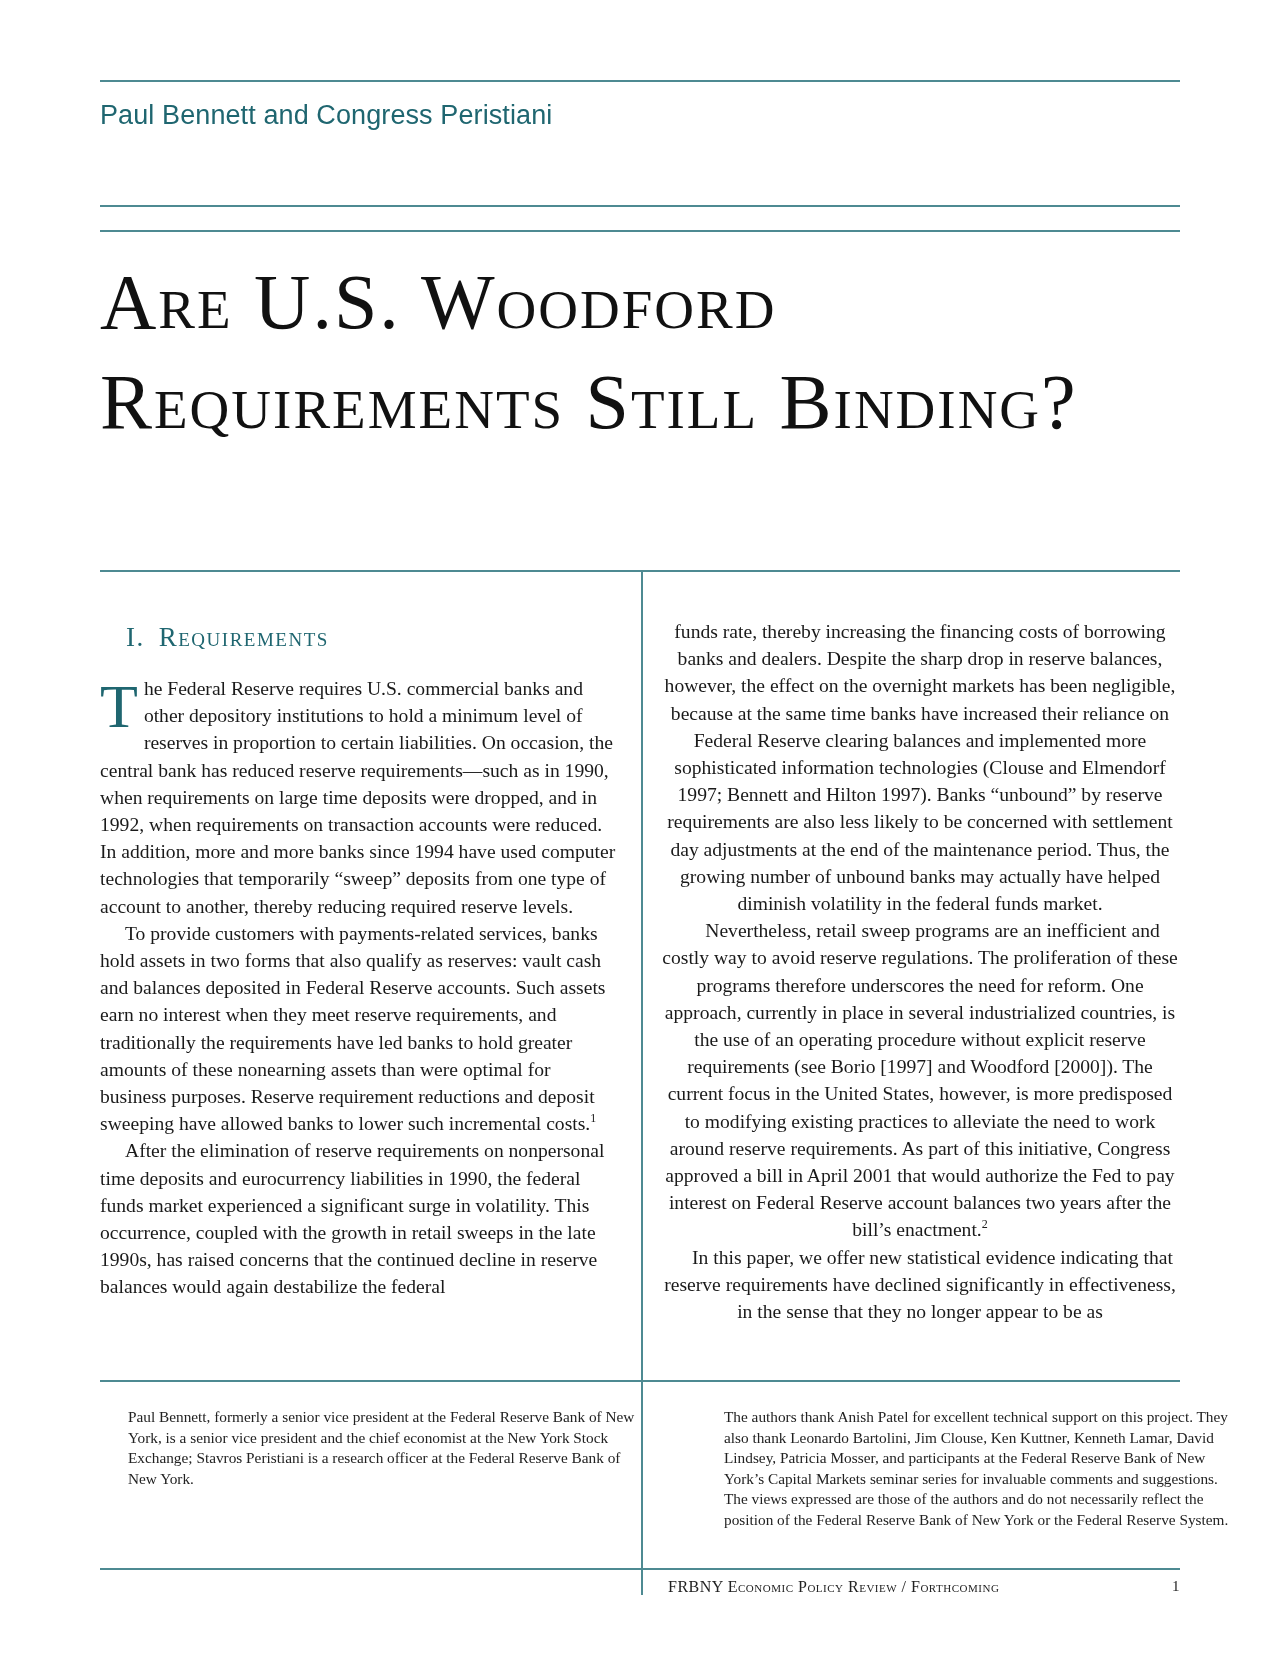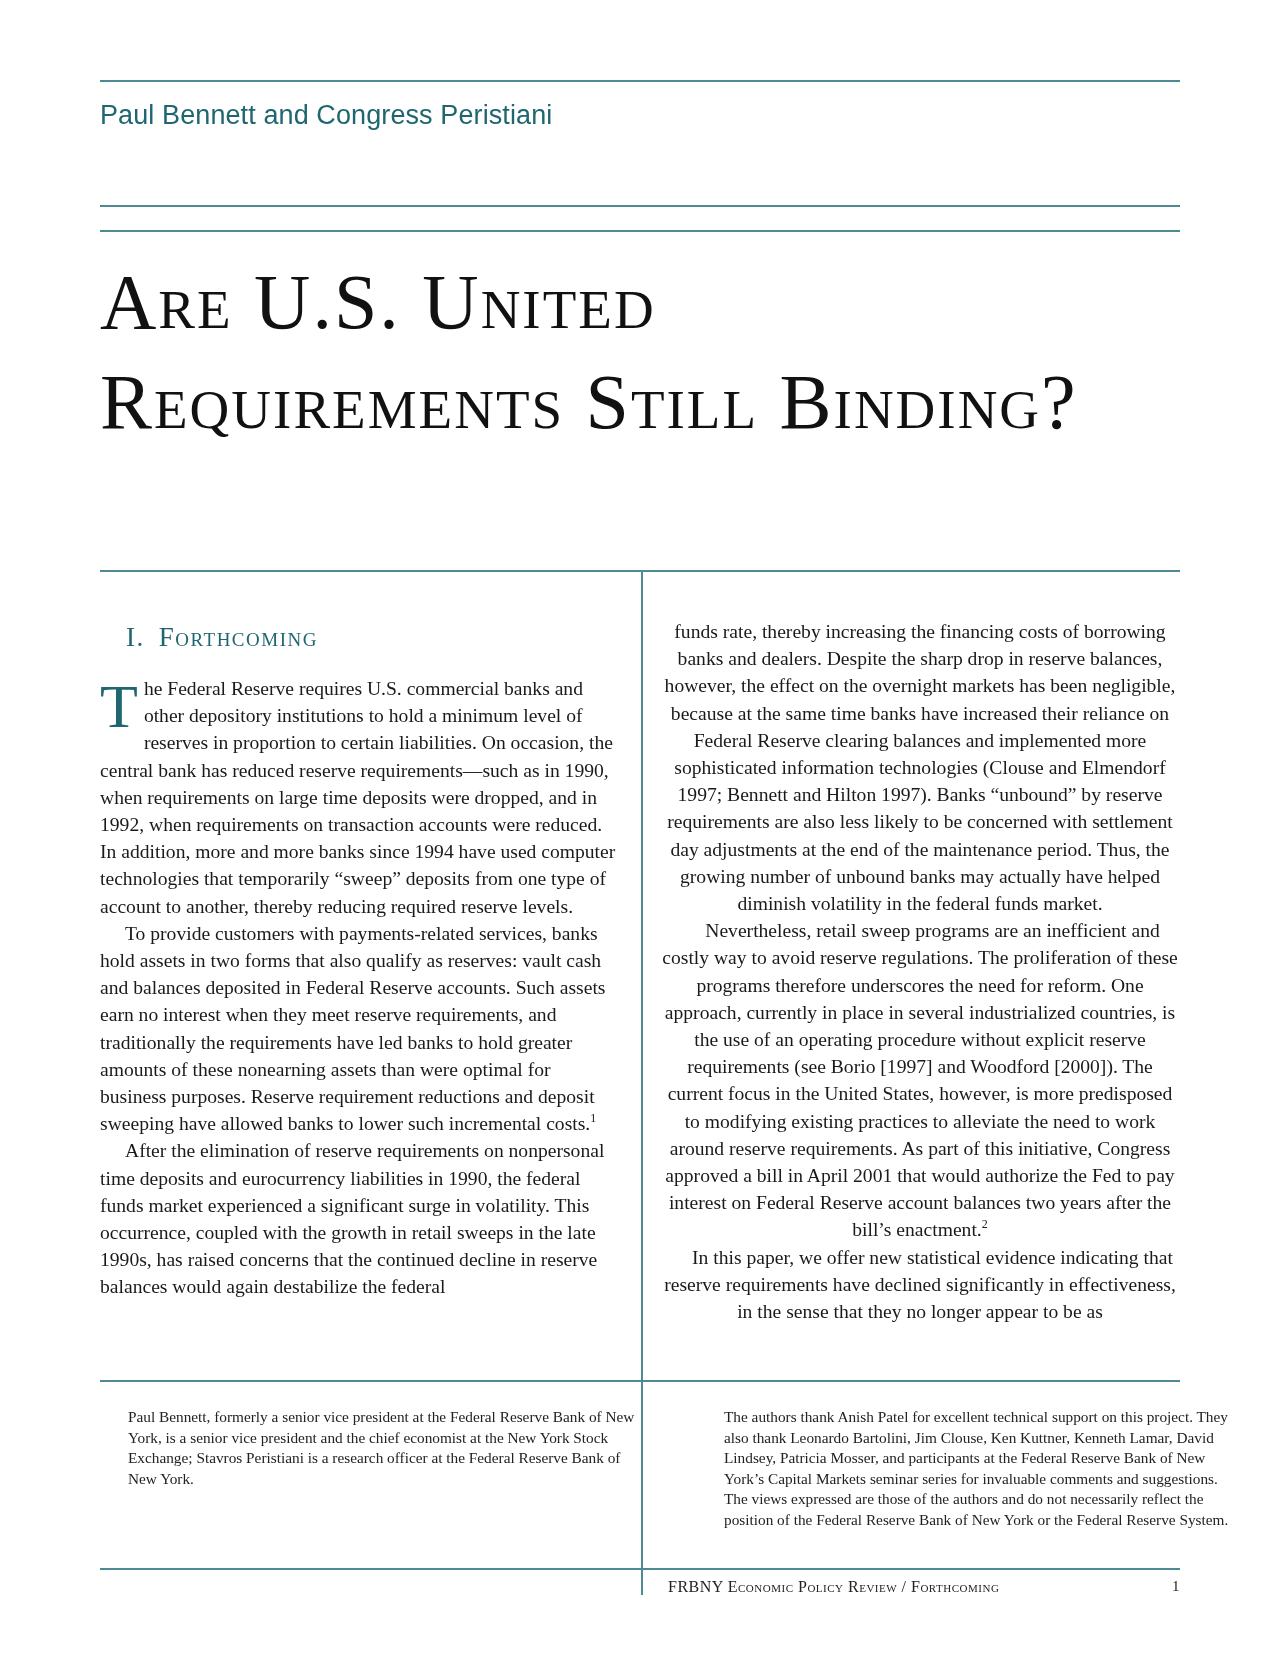--- a/index.html
+++ b/index.html
@@ -30,26 +30,26 @@
 <div class="rule" style="top:205px;"></div>
 <div class="rule" style="top:230px;"></div>
 <div class="rule" style="top:570px;"></div>
 <div class="rule" style="top:1380px;"></div>
 <div class="rule" style="top:1568px;"></div>
 <div class="vrule" style="top:570px; height:1025px;"></div>
 
 <div class="authors-head">Paul Bennett and Congress Peristiani</div>
 
 <h1 class="title">
-  <span>Are U.S. United</span><br>
+  <span>Are U.S. Woodford</span><br>
   <span>Requirements Still Binding?</span>
 </h1>
 
 <div class="section-head">
-  <span class="num">I.</span><span>Forthcoming</span>
+  <span class="num">I.</span><span>Requirements</span>
 </div>
 
 <div class="col col-left" style="top:675px;">
   <p><span class="dropcap">T</span><span>he Federal Reserve requires U.S. commercial banks and other depository institutions to hold a minimum level of reserves in proportion to certain liabilities. On occasion, the central bank has reduced reserve requirements—such as in 1990, when requirements on large time deposits were dropped, and in 1992, when requirements on transaction accounts were reduced. In addition, more and more banks since 1994 have used computer technologies that temporarily “sweep” deposits from one type of account to another, thereby reducing required reserve levels.</span></p>
   <p class="indent"><span>To provide customers with payments-related services, banks hold assets in two forms that also qualify as reserves: vault cash and balances deposited in Federal Reserve accounts. Such assets earn no interest when they meet reserve requirements, and traditionally the requirements have led banks to hold greater amounts of these nonearning assets than were optimal for business purposes. Reserve requirement reductions and deposit sweeping have allowed banks to lower such incremental costs.</span><sup>1</sup></p>
   <p class="indent"><span>After the elimination of reserve requirements on nonpersonal time deposits and eurocurrency liabilities in 1990, the federal funds market experienced a significant surge in volatility. This occurrence, coupled with the growth in retail sweeps in the late 1990s, has raised concerns that the continued decline in reserve balances would again destabilize the federal</span></p>
 </div>
 
 <div class="col col-right" style="top:618px;">
   <p>funds rate, thereby increasing the financing costs of borrowing banks and dealers. Despite the sharp drop in reserve balances, however, the effect on the overnight markets has been negligible, because at the same time banks have increased their reliance on Federal Reserve clearing balances and implemented more sophisticated information technologies (Clouse and Elmendorf 1997; Bennett and Hilton 1997). Banks “unbound” by reserve requirements are also less likely to be concerned with settlement day adjustments at the end of the maintenance period. Thus, the growing number of unbound banks may actually have helped diminish volatility in the federal funds market.</p>

